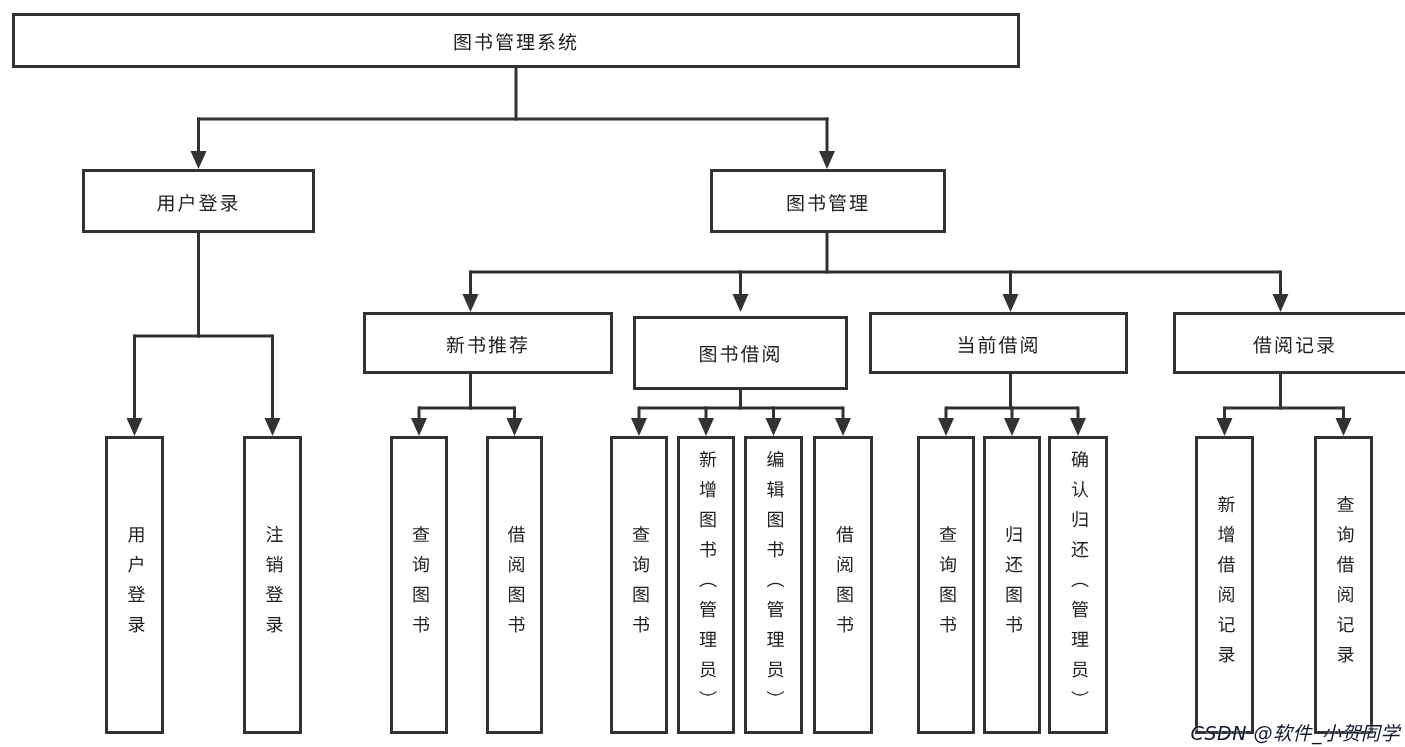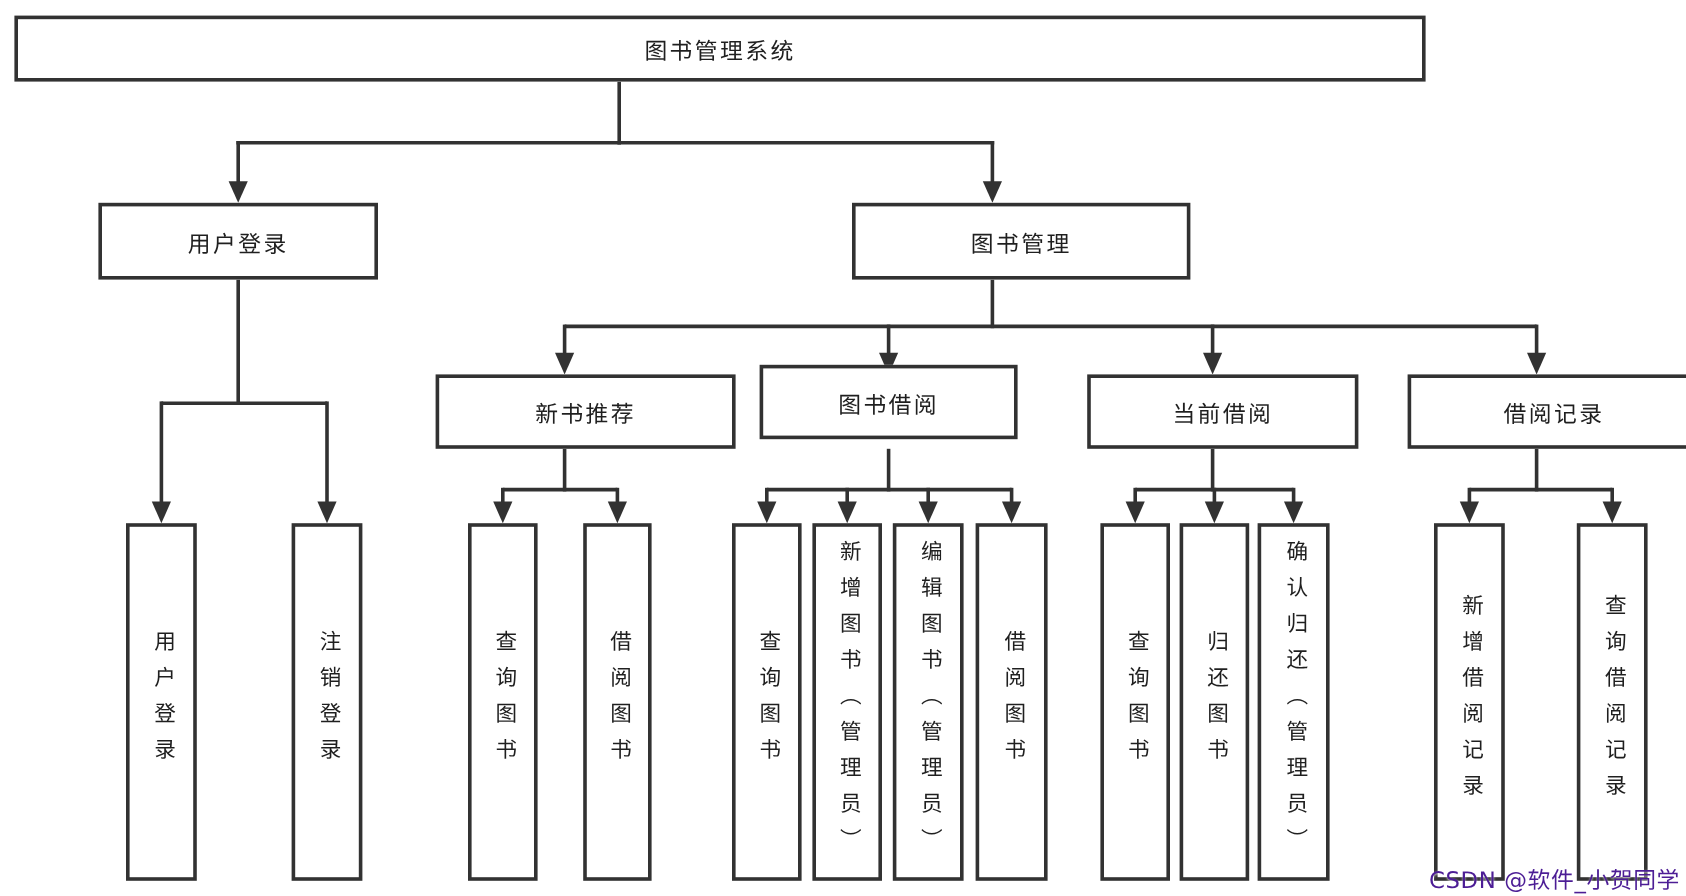--- a/index.html
+++ b/index.html
@@ -40,24 +40,25 @@
     font-size:18px;
     letter-spacing:12px;
     line-height:1;
     white-space:normal;
   }
   #watermark{
     position:absolute;
     right:5px;bottom:2px;
     font-size:19px;
     letter-spacing:0.5px;
-    color:#4c1d95;
+    color:#0f172a;
     text-shadow:0 1px 2px rgba(255,255,255,0.85);
     z-index:5;
     white-space:nowrap;
+    font-style:italic;
   }
 </style>
 </head>
 <body>
 
 <div id="canvas">
 
   <svg id="connectors" width="1405" height="747" viewBox="0 0 1405 747">
     <g stroke="#323232" stroke-width="3" fill="none">
 
@@ -117,38 +118,38 @@
       <polygon points="765.5,418 781.5,418 773.5,436"></polygon>
       <polygon points="835,418 851,418 843,436"></polygon>
       <polygon points="938,418 954,418 946,436"></polygon>
       <polygon points="1004,418 1020,418 1012,436"></polygon>
       <polygon points="1070,418 1086,418 1078,436"></polygon>
       <polygon points="1216.5,418 1232.5,418 1224.5,436"></polygon>
       <polygon points="1335.5,418 1351.5,418 1343.5,436"></polygon>
     </g>
   </svg>
 
-  <div class="box" style="left:12px;top:13px;width:1176px;height:55px;">
+  <div class="box" style="left:12px;top:13px;width:1008px;height:55px;">
     <span class="lbl">图书管理系统</span>
   </div>
 
   <div class="box" style="left:82px;top:169px;width:233px;height:64px;">
     <span class="lbl">用户登录</span>
   </div>
-  <div class="box" style="left:710px;top:169px;width:282px;height:64px;">
+  <div class="box" style="left:710px;top:169px;width:236px;height:64px;">
     <span class="lbl">图书管理</span>
   </div>
 
   <div class="box" style="left:363px;top:312px;width:250px;height:62px;">
     <span class="lbl">新书推荐</span>
   </div>
-  <div class="box" style="left:633px;top:304px;width:215px;height:62px;">
+  <div class="box" style="left:633px;top:316px;width:215px;height:74px;font-family:Liberation Mono, monospace;">
     <span class="lbl">图书借阅</span>
   </div>
-  <div class="box" style="left:906px;top:312px;width:226px;height:62px;">
+  <div class="box" style="left:869px;top:312px;width:259px;height:62px;">
     <span class="lbl">当前借阅</span>
   </div>
   <div class="box" style="left:1173px;top:312px;width:244px;height:62px;">
     <span class="lbl">借阅记录</span>
   </div>
 
   <div class="box vbox" style="left:105px;top:436px;width:59px;height:298px;">
     <span class="lbl">用户登录</span>
   </div>
   <div class="box vbox" style="left:243px;top:436px;width:59px;height:298px;">

